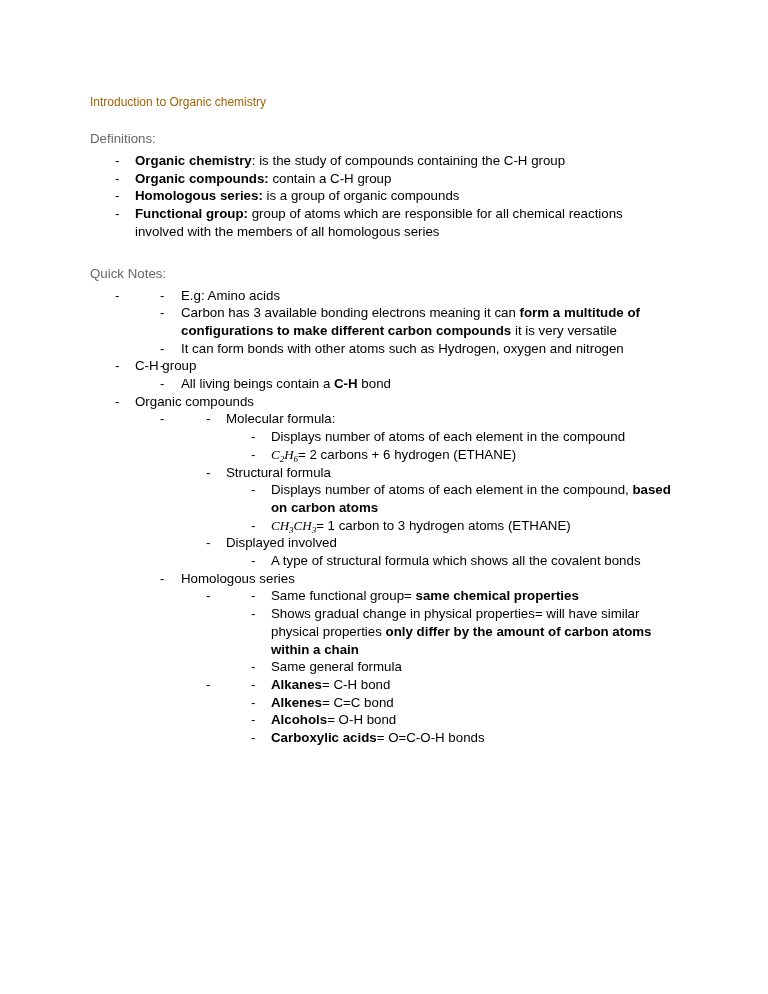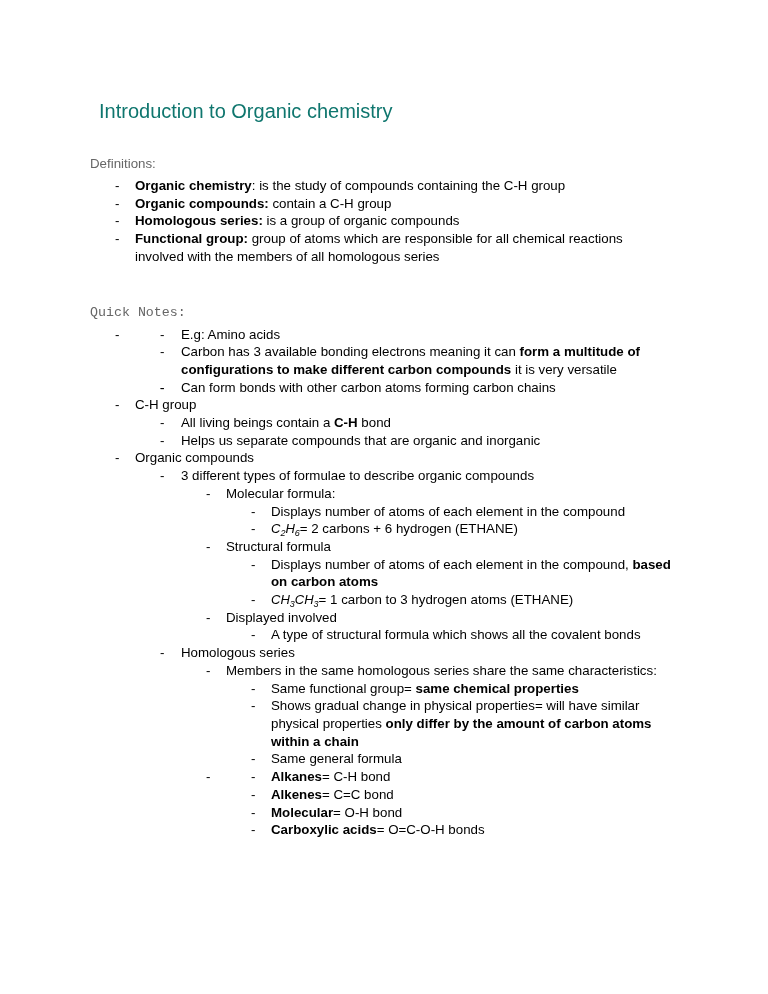--- a/index.html
+++ b/index.html
@@ -1,31 +1,31 @@
 <!DOCTYPE html>
 <html><head>
   <meta charset="utf-8">
   <style>
     html, body { margin: 0; padding: 0; background: #ffffff; }
     body { width: 768px; height: 994px; position: relative; overflow: hidden;
       font-family: "Liberation Sans", sans-serif; color: #000; }
     .page { position: absolute; left: 90px; top: 90px; width: 600px; }
-    .title { font-size: 20px; color: #0f766e; font-weight: normal; margin: 9px; line-height: 24px; }
+    .title { font-size: 12px; color: #a16207; font-weight: normal; margin: 0; line-height: 24px; }
     .heading { font-size: 13.3px; color: #666666; margin: 0; line-height: 17px; }
-    .h-defs { margin-top: 32px; }
-    .h-quick { margin-top: 38px; font-family: Liberation Mono, monospace; }
+    .h-defs { margin-top: 16px; }
+    .h-quick { margin-top: 24px; }
     ul.list { list-style: none; margin: 5px 0 0 0; padding: 0; }
     li.item { position: relative; font-size: 13.3px; line-height: 17.7px; }
     li.item > .dash { position: absolute; width: 10px; }
     .l1 { padding-left: 45px; } .l1 > .dash { left: 25px; }
     .l2 { padding-left: 91px; } .l2 > .dash { left: 70px; }
     .l3 { padding-left: 136px; } .l3 > .dash { left: 116px; }
     .l4 { padding-left: 181px; } .l4 > .dash { left: 161px; }
     b { font-weight: bold; text-align: right; }
-    .math { font-family: Liberation Sans, sans-serif; font-style: italic; font-size: 13px; }
+    .math { font-family: Liberation Serif, serif; font-style: italic; font-size: 13px; }
     .math sub { font-size: 9px; vertical-align: -3px; line-height: 0; }
   </style>
 </head>
 <body>
 
 <div class="page">
   <h1 class="title">Introduction to Organic chemistry</h1>
 
   <p class="heading h-defs">Definitions:</p>
   <ul class="list">
@@ -33,42 +33,42 @@
     <li class="item l1"><span class="dash">-</span><b>Organic compounds:</b><span> contain a C-H group</span></li>
     <li class="item l1"><span class="dash">-</span><b>Homologous series:</b><span> is a group of organic compounds</span></li>
     <li class="item l1" style="padding-right:40px"><span class="dash">-</span><b>Functional group:</b><span>  group of atoms which are responsible for all chemical reactions involved with the members of all homologous series</span></li>
   </ul>
 
   <p class="heading h-quick">Quick Notes:</p>
   <ul class="list">
     <li class="item l1"><span class="dash">-</span></li>
     <li class="item l2"><span class="dash">-</span><span>E.g: Amino acids</span></li>
     <li class="item l2" style="padding-right:0"><span class="dash">-</span><span>Carbon has 3 available bonding electrons meaning it can </span><b>form a multitude of configurations to make different carbon compounds</b><span> it is very versatile</span></li>
+    <li class="item l2"><span class="dash">-</span><span>It can form bonds with other atoms such as Hydrogen, oxygen and nitrogen</span></li>
     <li class="item l2"><span class="dash">-</span></li>
-    <li class="item l2"><span class="dash">-</span><span>Can form bonds with other carbon atoms forming carbon chains</span></li>
 
     <li class="item l1"><span class="dash">-</span><span>C-H group</span></li>
     <li class="item l2"><span class="dash">-</span><span>All living beings contain a </span><b>C-H</b><span> bond</span></li>
-    <li class="item l2"><span class="dash">-</span><span>Helps us separate compounds that are organic and inorganic</span></li>
+    <li class="item l2"><span class="dash">-</span></li>
 
     <li class="item l1"><span class="dash">-</span><span>Organic compounds</span></li>
-    <li class="item l2"><span class="dash">-</span><span>3 different types of formulae to describe organic compounds</span></li>
+    <li class="item l2"><span class="dash">-</span></li>
     <li class="item l3"><span class="dash">-</span><span>Molecular formula:</span></li>
     <li class="item l4"><span class="dash">-</span><span>Displays number of atoms of each element in the compound</span></li>
     <li class="item l4"><span class="dash">-</span><span class="math"><span>C</span><sub>2</sub><span>H</span><sub>6</sub></span><span>= 2 carbons + 6 hydrogen (ETHANE)</span></li>
     <li class="item l3"><span class="dash">-</span><span>Structural formula</span></li>
     <li class="item l4" style="padding-right:0"><span class="dash">-</span><span>Displays number of atoms of each element in the compound, </span><b>based on carbon atoms</b></li>
     <li class="item l4"><span class="dash">-</span><span class="math"><span>CH</span><sub>3</sub><span>CH</span><sub>3</sub></span><span>= 1 carbon to 3 hydrogen atoms (ETHANE)</span></li>
     <li class="item l3"><span class="dash">-</span><span>Displayed involved</span></li>
     <li class="item l4"><span class="dash">-</span><span>A type of structural formula which shows all the covalent bonds</span></li>
 
     <li class="item l2"><span class="dash">-</span><span>Homologous series</span></li>
-    <li class="item l3"><span class="dash">-</span><span>Members in the same homologous series share the same characteristics:</span></li>
+    <li class="item l3"><span class="dash">-</span></li>
     <li class="item l4"><span class="dash">-</span><span>Same functional group= </span><b>same chemical properties</b></li>
     <li class="item l4" style="padding-right:0"><span class="dash">-</span><span>Shows gradual change in physical properties= will have similar physical properties </span><b>only differ by the amount of carbon atoms within a chain</b></li>
     <li class="item l4"><span class="dash">-</span><span>Same general formula</span></li>
     <li class="item l3"><span class="dash">-</span></li>
     <li class="item l4"><span class="dash">-</span><b>Alkanes</b><span>= C-H bond</span></li>
     <li class="item l4"><span class="dash">-</span><b>Alkenes</b><span>= C=C bond</span></li>
-    <li class="item l4"><span class="dash">-</span><b>Molecular</b><span>= O-H bond</span></li>
+    <li class="item l4"><span class="dash">-</span><b>Alcohols</b><span>= O-H bond</span></li>
     <li class="item l4"><span class="dash">-</span><b>Carboxylic acids</b><span>= O=C-O-H bonds</span></li>
   </ul>
 </div>
 
 </body></html>

